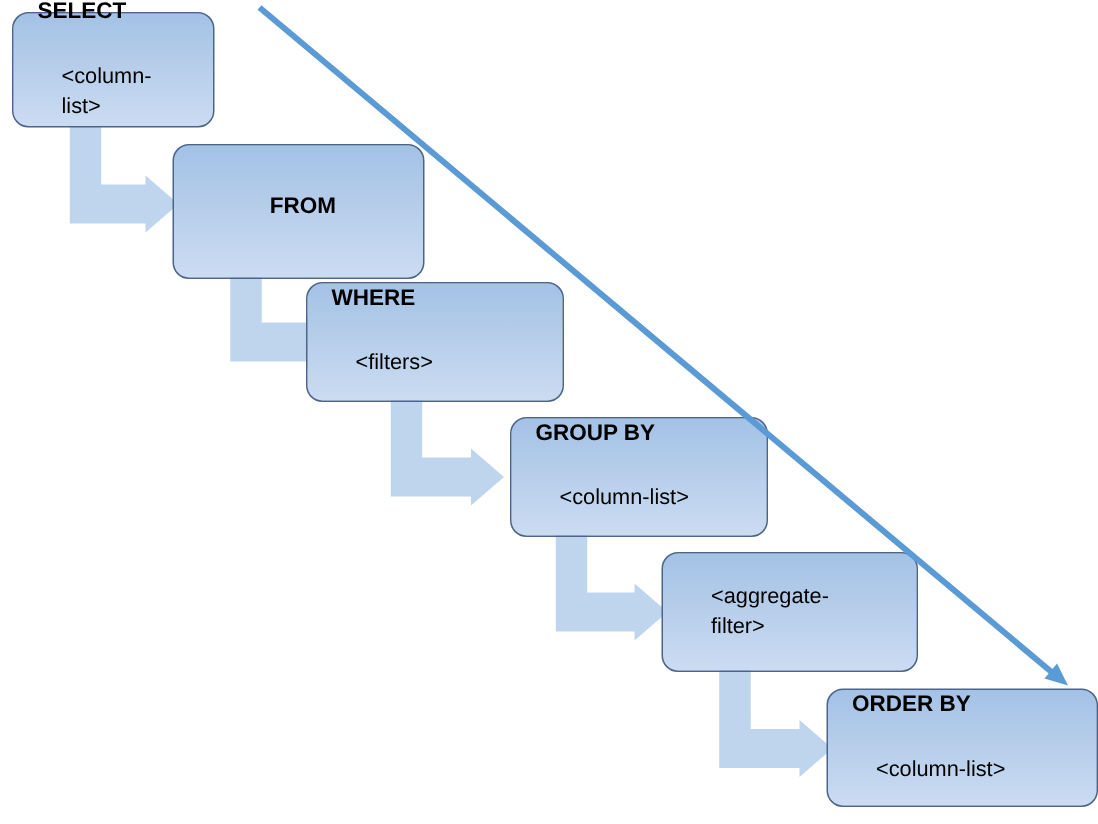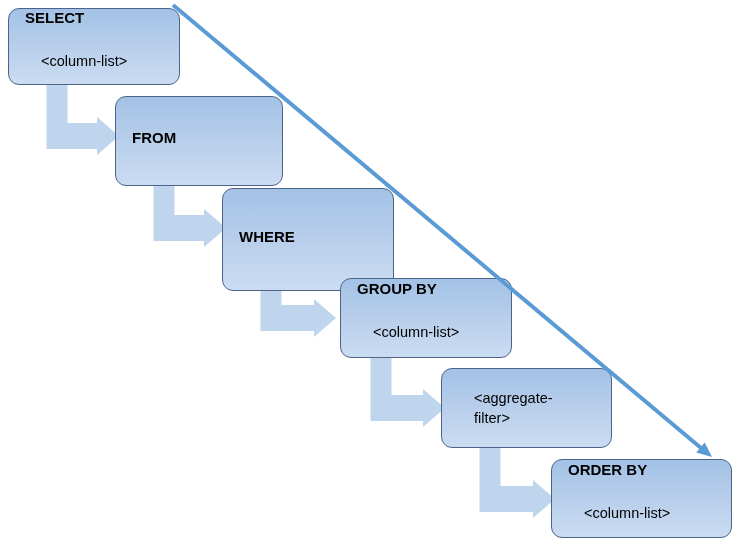--- a/index.html
+++ b/index.html
@@ -36,23 +36,23 @@
     line-height: 22px;
     font-weight: bold;
     margin: 0 0 6px 0;
   }
   .step-subtitle {
     font-size: 14.5px;
     line-height: 20px;
     margin: 16px;
   }
   
-  #box-select   { left:   8px; top:   8px; width: 172px; height: 77px; }
-  #box-from     { left: 115px; top:  96px; width: 168px; height: 90px; }
-  #box-where    { left: 222px; top: 188px; width: 172px; height: 103px; }
+  #box-select   { left:   8px; top:   8px; width: 135px; height: 77px; }
+  #box-from     { left: 115px; top:  96px; width: 168px; height: 90px; text-align: center; }
+  #box-where    { left: 204px; top: 188px; width: 172px; height: 80px; }
   #box-group-by { left: 340px; top: 278px; width: 172px; height: 80px; }
   #box-having   { left: 441px; top: 368px; width: 171px; height: 80px; }
   #box-order-by { left: 551px; top: 459px; width: 181px; height: 79px; }
 </style>
 </head>
 <body>
 
 <div id="canvas">
 
   <svg class="layer connector-layer" viewBox="0 0 732 549">
@@ -67,20 +67,21 @@
     <div class="step-title">SELECT</div>
     <div class="step-subtitle">&lt;column-list&gt;</div>
   </div>
 
   <div class="step-box" id="box-from">
     <div class="step-title">FROM</div>
   </div>
 
   <div class="step-box" id="box-where">
     <div class="step-title">WHERE</div>
+    <div class="step-subtitle">&lt;filters&gt;</div>
   </div>
 
   <div class="step-box" id="box-group-by">
     <div class="step-title">GROUP BY</div>
     <div class="step-subtitle">&lt;column-list&gt;</div>
   </div>
 
   <div class="step-box" id="box-having">
     <div class="step-subtitle">&lt;aggregate-filter&gt;</div>
   </div>

